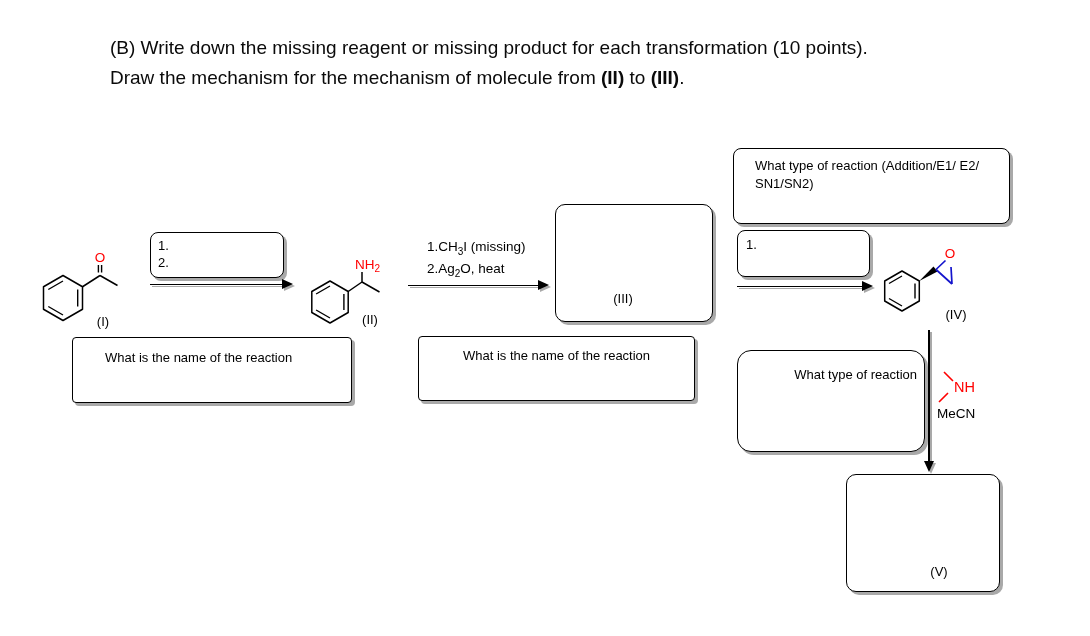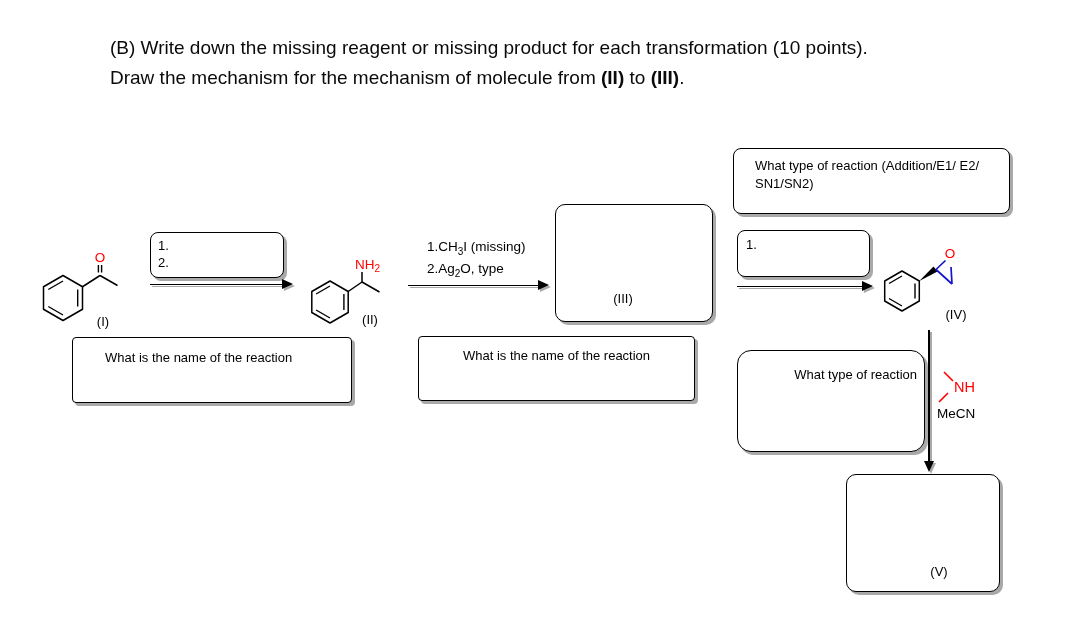--- a/index.html
+++ b/index.html
@@ -72,41 +72,41 @@
   <svg class="molsvg" style="left:300px;top:248px" width="110" height="95" viewBox="0 0 110 95">
     <path d="M30,33 L48.2,43.5 L48.2,64.5 L30,75 L11.8,64.5 L11.8,43.5 Z" fill="none" stroke="#000" stroke-width="1.5" stroke-linejoin="round"></path>
     <path d="M16.1,46 L30,38 M43.9,46 L43.9,62 M30,70 L16.1,62" fill="none" stroke="#000" stroke-width="1.4"></path>
     <path d="M48.2,43.5 L62,34 M62,34 L62,24 M62,34 L79.5,44" fill="none" stroke="#000" stroke-width="1.5"></path>
     <text x="55" y="21" font-size="13.5" fill="#ff0000"><tspan>NH</tspan><tspan dy="3" font-size="10">2</tspan></text>
   </svg>
   <div class="mol-label" style="left:355px;top:312px;width:30px">(II)</div>
 
   <div class="smalltext" style="left:427px;top:238px">
     <div><span>1.CH</span><sub>3</sub><span>I (missing)</span></div>
-    <div><span>2.Ag</span><sub>2</sub><span>O, type</span></div>
+    <div><span>2.Ag</span><sub>2</sub><span>O, heat</span></div>
   </div>
 
   <div class="h-arrow" style="left:408px;top:280px;width:142px;height:11px">
     <div class="shaft" style="width:131px"></div>
     <div class="head" style="left:130px"></div>
   </div>
 
   <div class="abox" style="left:555px;top:204px;width:158px;height:118px;border-radius:10px">
     <div class="corner-label" style="bottom:14px;transform:translateX(-11px)">(III)</div>
   </div>
 
   <div class="abox" style="left:72px;top:337px;width:280px;height:66px;padding:11px 0 0 32px">
     <span>What is the name of the reaction</span>
   </div>
 
   <div class="abox" style="left:418px;top:336px;width:277px;height:65px;padding:10px 0 0 0;text-align:center">
     <span>What is the name of the reaction</span>
   </div>
 
-  <div class="abox" style="left:733px;top:148px;width:277px;height:66px;padding:8px 14px 0 21px;border-radius:8px;line-height:17.5px">
+  <div class="abox" style="left:733px;top:148px;width:277px;height:76px;padding:8px 14px 0 21px;border-radius:8px;line-height:17.5px">
     <div>What type of reaction (Addition/E1/ E2/</div>
     <div>SN1/SN2)</div>
   </div>
 
   <div class="abox" style="left:737px;top:230px;width:133px;height:47px;padding:5px 0 0 8px;border-radius:8px">
     <div>1.</div>
   </div>
 
   <div class="h-arrow" style="left:737px;top:281px;width:137px;height:11px">
     <div class="shaft" style="width:126px"></div>

